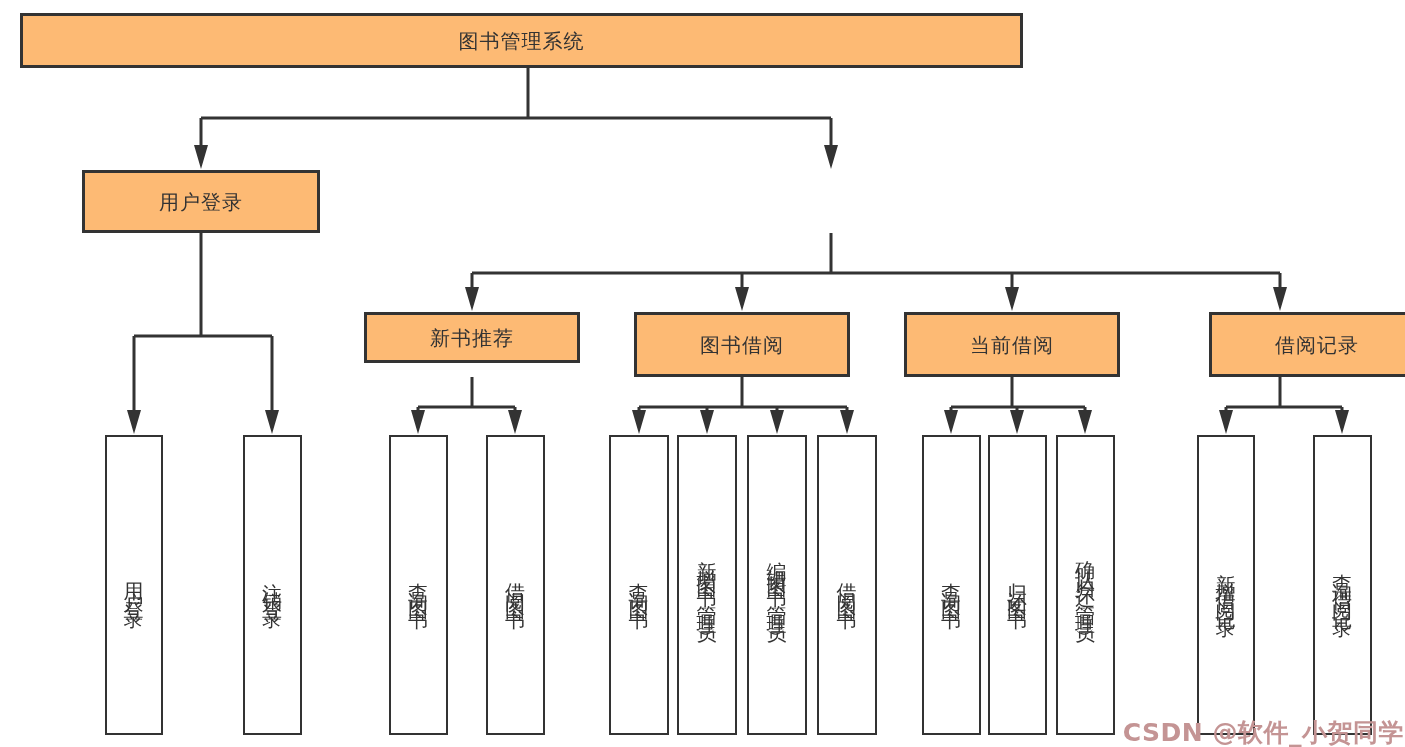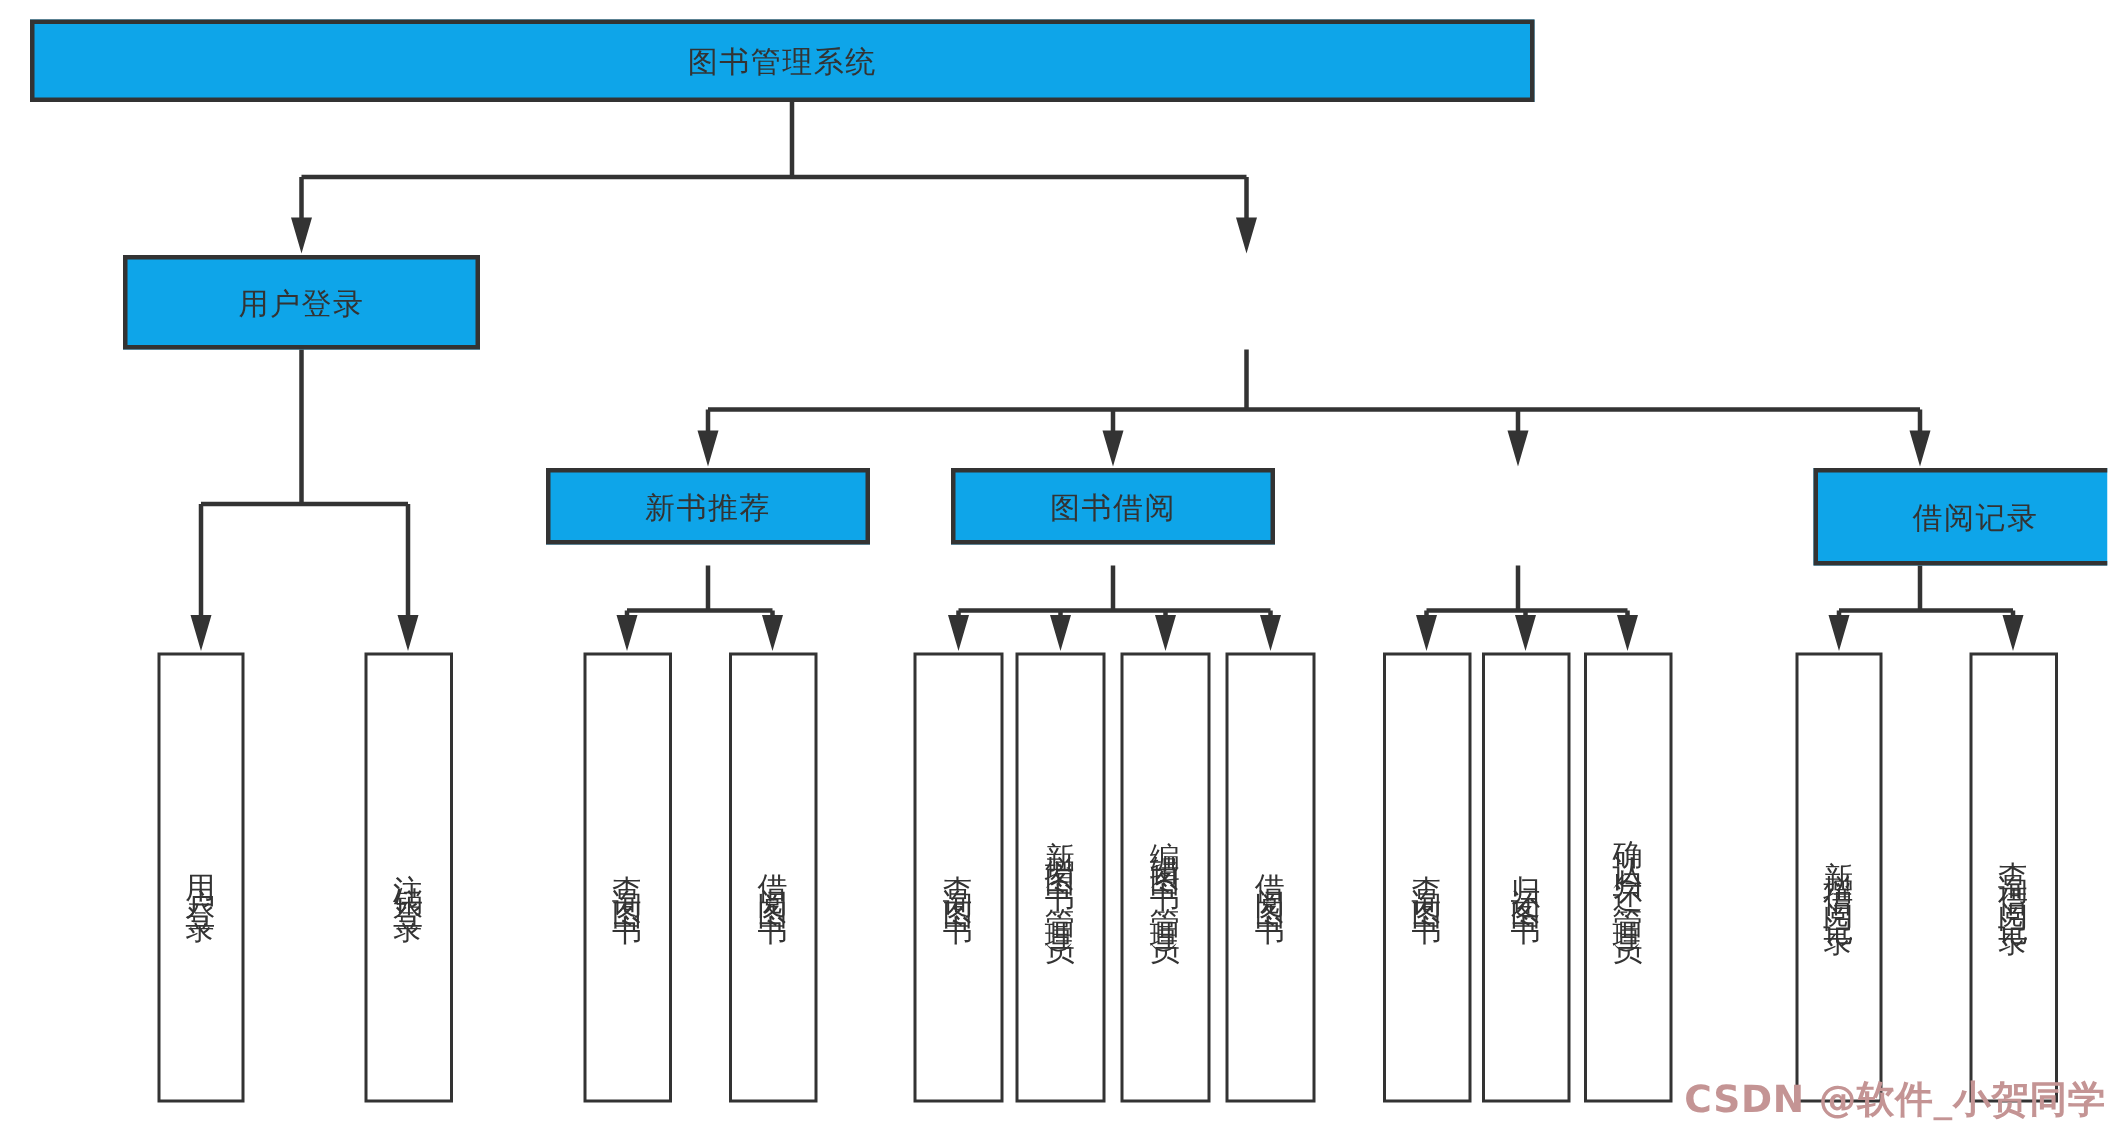--- a/index.html
+++ b/index.html
@@ -7,21 +7,21 @@
     position:relative;
     width:1405px;height:747px;
     background:#ffffff;
     font-family:"DejaVu Sans",sans-serif;
     overflow:hidden;
     color:#333;
   }
   svg.connectors{position:absolute;left:0;top:0;width:1405px;height:747px;}
   .hnode{
     position:absolute;box-sizing:border-box;
-    background:#0ea5e9;border:3px solid #333;
+    background:#fdba74;border:3px solid #333;
     display:flex;align-items:center;justify-content:center;
     font-size:20px;color:#333;letter-spacing:1px;
     line-height:1;white-space:nowrap;
   }
   .vnode{
     position:absolute;box-sizing:border-box;
     top:435px;height:300px;
     background:#fff;border:2.5px solid #333;
     display:flex;align-items:center;justify-content:center;
     writing-mode:vertical-rl;text-orientation:mixed;
@@ -60,21 +60,22 @@
       M944 410 H958 L951 434 Z  M1010 410 H1024 L1017 434 Z
       M1078 410 H1092 L1085 434 Z  M1219 410 H1233 L1226 434 Z
       M1335 410 H1349 L1342 434 Z"></path>
   </svg>
 
   <div class="hnode" style="left:20px;top:13px;width:1003px;height:55px;">图书管理系统</div>
 
   <div class="hnode" style="left:82px;top:170px;width:238px;height:63px;">用户登录</div>
 
   <div class="hnode" style="left:364px;top:312px;width:216px;height:51px;">新书推荐</div>
-  <div class="hnode" style="left:634px;top:312px;width:216px;height:51px;">图书借阅</div>
+  <div class="hnode" style="left:634px;top:312px;width:216px;height:65px;">图书借阅</div>
+  <div class="hnode" style="left:904px;top:312px;width:216px;height:65px;">当前借阅</div>
   <div class="hnode" style="left:1172px;top:312px;width:216px;height:65px;margin-left:37px;">借阅记录</div>
 
   <div class="vnode" style="left:105px;width:58px;">用户登录</div>
   <div class="vnode" style="left:243px;width:59px;">注销登录</div>
 
   <div class="vnode" style="left:389px;width:59px;">查询图书</div>
   <div class="vnode" style="left:486px;width:59px;">借阅图书</div>
 
   <div class="vnode" style="left:609px;width:60px;">查询图书</div>
   <div class="vnode" style="left:677px;width:60px;">新增图书（管理员）</div>

